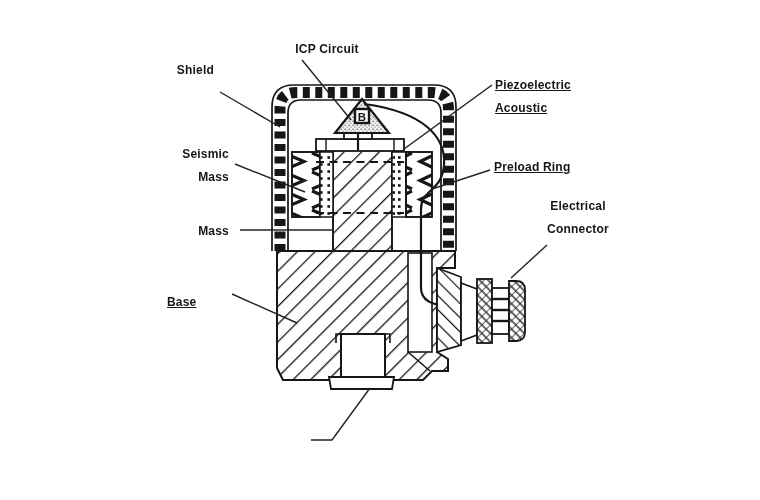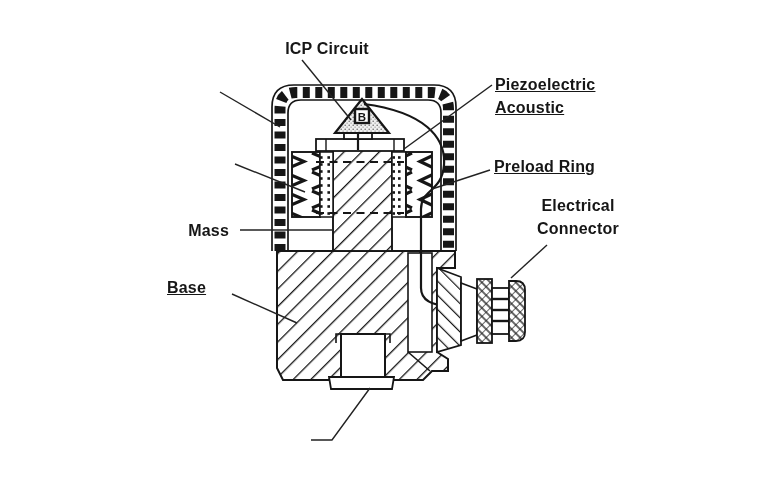--- a/index.html
+++ b/index.html
@@ -1,19 +1,19 @@
 <!DOCTYPE html>
 <html><head>
 <meta charset="utf-8">
 <style>
   html,body{margin:0;padding:0;background:#fff;}
   #stage{position:relative;width:760px;height:500px;background:#fff;overflow:hidden;
          font-family:"Liberation Sans", sans-serif;}
   #drawing{position:absolute;left:0;top:0;}
-  .lbl{position:absolute;font-weight:bold;font-size:16px;line-height:22.5px;
+  .lbl{position:absolute;font-weight:bold;font-size:12px;line-height:22.5px;
        color:#161616;letter-spacing:.2px;}
   .lbl div{white-space:nowrap;}
   .ta-r{text-align:right;} .ta-c{text-align:center;} .ta-l{text-align:left;text-decoration:underline;}
 </style>
 </head>
 <body>
 
 <div id="stage">
 
   <svg id="drawing" width="760" height="500" viewBox="0 0 760 500">
@@ -130,41 +130,46 @@
       <line x1="232" y1="294" x2="297" y2="323"></line>
       <path d="M 311 440 H 332 L 370 388"></path>
     </g>
   </svg>
 
   <div class="lbl ta-c" style="left:252px;top:38px;width:150px;">
     <div>ICP Circuit</div>
   </div>
 
   <div class="lbl ta-r" style="left:94px;top:59px;width:120px;">
+    <div>Shield</div>
   </div>
 
   <div class="lbl ta-l" style="left:495px;top:74px;width:150px;">
     <div>Piezoelectric</div>
     <div>Acoustic</div>
   </div>
 
+  <div class="lbl ta-r" style="left:99px;top:143px;width:130px;">
+    <div>Seismic</div>
+    <div>Mass</div>
+  </div>
 
   <div class="lbl ta-l" style="left:494px;top:156px;width:160px;">
     <div>Preload Ring</div>
   </div>
 
   <div class="lbl ta-c" style="left:513px;top:195px;width:130px;">
     <div>Electrical</div>
     <div>Connector</div>
   </div>
 
   <div class="lbl ta-r" style="left:139px;top:220px;width:90px;">
     <div>Mass</div>
   </div>
 
-  <div class="lbl ta-l" style="left:167px;top:277px;width:80px;">
+  <div class="lbl ta-l" style="left:167px;top:291px;width:80px;">
     <div>Base</div>
   </div>
 
   <div class="lbl ta-r" style="left:143px;top:401px;width:164px;">
   </div>
 
 </div>
 
 </body></html>

